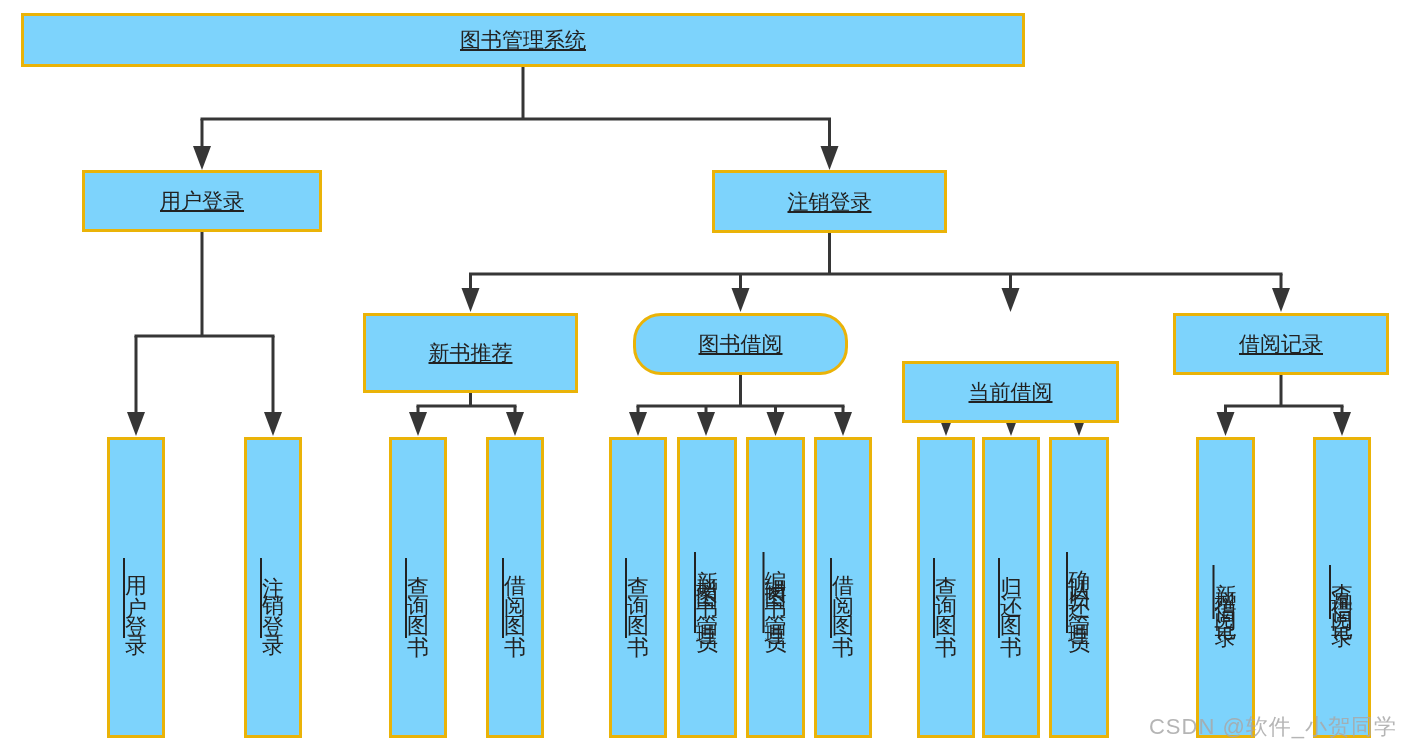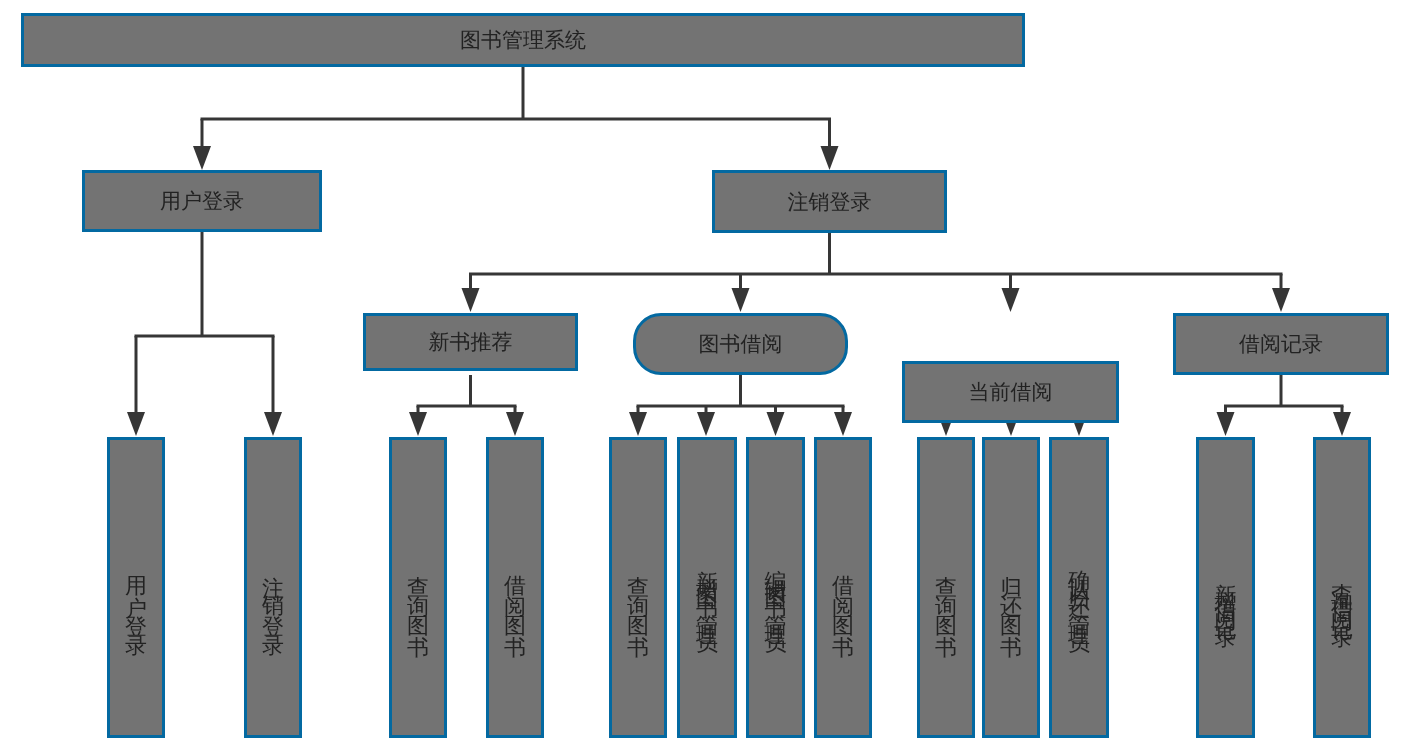--- a/index.html
+++ b/index.html
@@ -6,42 +6,43 @@
   #canvas{
     position:relative;
     width:1405px;height:747px;
     background:#ffffff;
     font-family:"Liberation Sans","DejaVu Sans",sans-serif;
     overflow:hidden;
   }
   #connectors{position:absolute;left:0;top:0;width:1405px;height:747px;}
   .node{
     position:absolute;
-    background:#737373;
-    border:3px solid #0369a1;
+    background:#7dd3fc;
+    border:3px solid #eab308;
     box-sizing:border-box;
     display:flex;align-items:center;justify-content:center;
     font-size:21px;color:#222222;
     white-space:nowrap;
+    text-decoration:underline;
   }
   .vnode{
     font-size:22px;
     writing-mode:vertical-lr;
     text-orientation:upright;
   }
   .vnode span{display:block;}
   .ls-wide span{letter-spacing:20px;padding-inline-start:20px;}
   .ls-narrow span{letter-spacing:9px;padding-inline-start:9px;}
   
   #root{left:21px;top:13px;width:1004px;height:54px;}
   
   #l2a{left:82px;top:170px;width:240px;height:62px;}
   #l2b{left:712px;top:170px;width:235px;height:63px;}
   
-  #l3a{left:363px;top:313px;width:215px;height:58px;}
+  #l3a{left:363px;top:313px;width:215px;height:80px;}
   #l3b{left:633px;top:313px;width:215px;height:62px;border-radius:28px;}
   #l3c{left:902px;top:313px;width:217px;height:62px;margin-top:48px;}
   #l3d{left:1173px;top:313px;width:216px;height:62px;}
   
   .leaf{top:437px;height:301px;}
   #f1{left:107px;width:58px;}
   #f2{left:244px;width:58px;}
   #f3{left:389px;width:58px;}
   #f4{left:486px;width:58px;}
   #f5{left:609px;width:58px;}
@@ -166,13 +167,14 @@
       <span>确认归还（管理员）</span>
     </div>
 
   <div class="node vnode leaf ls-narrow" id="f12">
       <span>新增借阅记录</span>
     </div>
   <div class="node vnode leaf ls-narrow" id="f13">
       <span>查询借阅记录</span>
     </div>
 
+  <div id="watermark">CSDN @软件_小贺同学</div>
 </div>
 
 </body></html>

